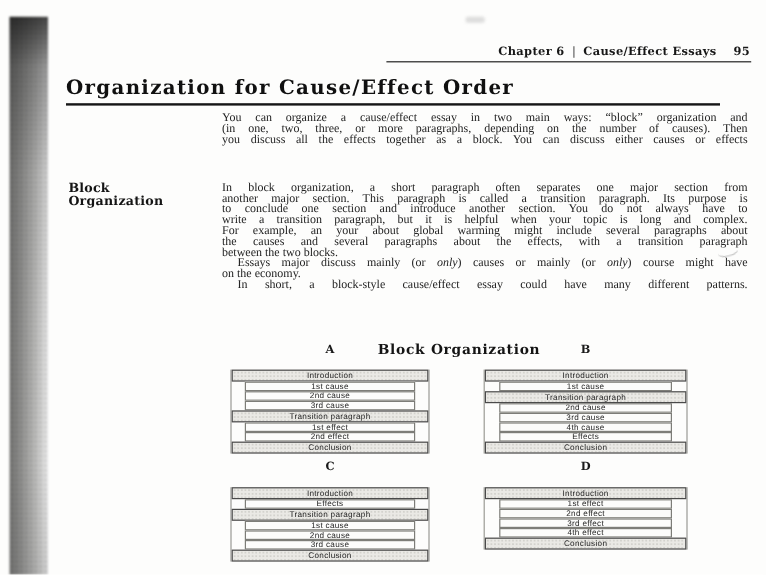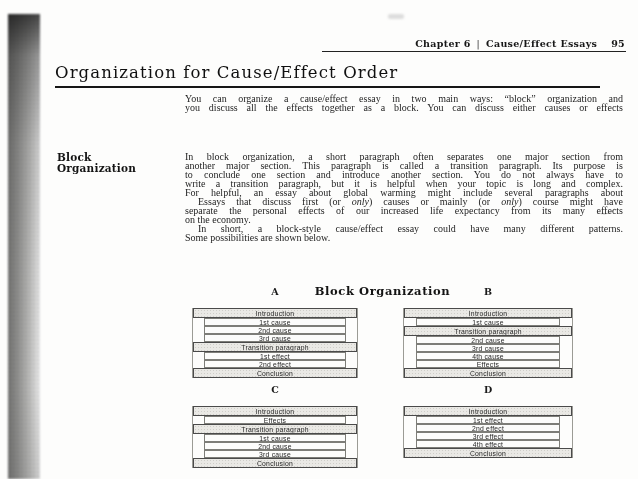--- a/index.html
+++ b/index.html
@@ -43,21 +43,21 @@
     font-family: "DejaVu Serif", serif; font-weight: bold;
     font-size: 9.5px; letter-spacing: 0.3px; color:#171717;
     white-space: nowrap;
   }
   .chapter-header .divider { margin: 0 6px; font-weight: normal; color:#333; }
   .chapter-header .pagenum { margin-left: 14px; }
   .chapter-rule { position:absolute; top:51px; left:322px; width:304px; height:1.4px; background:#222; }
 
   .title {
     position:absolute; top:63px; left:55px; width:560px;
-    font-family: "DejaVu Serif", serif; font-weight: normal;
+    font-family: "DejaVu Serif", serif; font-weight: bold;
     font-size: 16.5px; letter-spacing: 1.1px; color:#101010;
     white-space: nowrap;
   }
   .title-rule { position:absolute; top:85.5px; left:55px; width:545px; height:2.6px; background:#161616; }
 
   .textcol { position:absolute; left:185px; width:438px; font-size:10px; line-height:9.05px; color:#242424; }
   .intro  { top:94px; }
   .secttx { top:152px; }
   .tline { text-align: justify; text-align-last: justify; height:9.05px; overflow:visible; white-space:nowrap; }
   .tline.tlast { text-align-last: left; }
@@ -112,36 +112,37 @@
     <div class="chapter-header">
       <span>Chapter 6</span><span class="divider">|</span><span>Cause/Effect Essays</span><span class="pagenum">95</span>
     </div>
     <div class="chapter-rule"></div>
 
     <h1 class="title">Organization for Cause/Effect Order</h1>
     <div class="title-rule"></div>
 
     <div class="textcol intro" id="intro">
         <div class="tline"><span>You can organize a cause/effect essay in two main ways: “block” organization and</span></div>
+        <div class="tline"><span>(in one, two, three, or more paragraphs, depending on the number of causes). Then</span></div>
         <div class="tline"><span>you discuss all the effects together as a block. You can discuss either causes or effects</span></div>
       </div>
 
     <div class="sidebar-heading">Block Organization</div>
 
     <div class="textcol secttx" id="sectiontext">
         <div class="tline"><span>In block organization, a short paragraph often separates one major section from</span></div>
         <div class="tline"><span>another major section. This paragraph is called a transition paragraph. Its purpose is</span></div>
         <div class="tline"><span>to conclude one section and introduce another section. You do not always have to</span></div>
         <div class="tline"><span>write a transition paragraph, but it is helpful when your topic is long and complex.</span></div>
-        <div class="tline"><span>For helpful, an essay about global warming might include several paragraphs about</span></div>
-        <div class="tline tindent"><span>Essays that discuss first (or </span><span class="ital">only</span><span>) causes or mainly (or </span><span class="ital">only</span><span>) course might have</span></div>
-        <div class="tline"><span>separate the personal effects of our increased life expectancy from its many effects</span></div>
+        <div class="tline"><span>For example, an your about global warming might include several paragraphs about</span></div>
+        <div class="tline"><span>the causes and several paragraphs about the effects, with a transition paragraph</span></div>
+        <div class="tline tlast"><span>between the two blocks.</span></div>
+        <div class="tline tindent"><span>Essays major discuss mainly (or </span><span class="ital">only</span><span>) causes or mainly (or </span><span class="ital">only</span><span>) course might have</span></div>
         <div class="tline tlast"><span>on the economy.</span></div>
         <div class="tline tindent"><span>In short, a block-style cause/effect essay could have many different patterns.</span></div>
-        <div class="tline tlast"><span>Some possibilities are shown below.</span></div>
       </div>
 
     <div class="figure-title">Block Organization</div>
     <div id="figure">
         <div class="fig-col" style="left: 192px; top: 308px; width: 166px;">
           <div class="col-label">A</div>
           <div class="fig-box wide">Introduction</div>
           <div class="fig-box narrow">1st cause</div>
           <div class="fig-box narrow">2nd cause</div>
           <div class="fig-box narrow">3rd cause</div>

